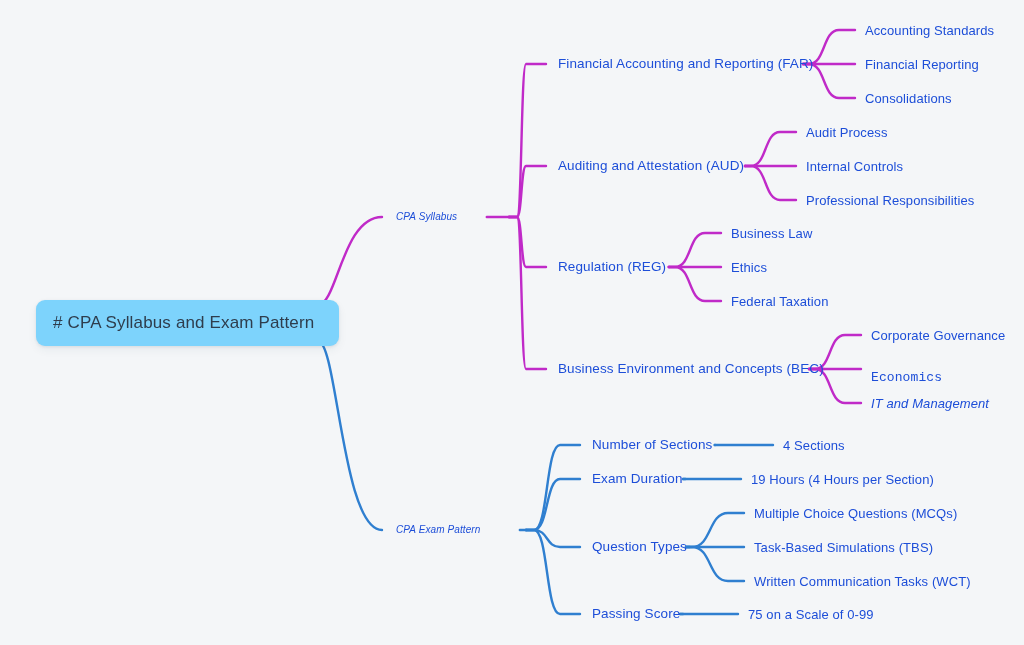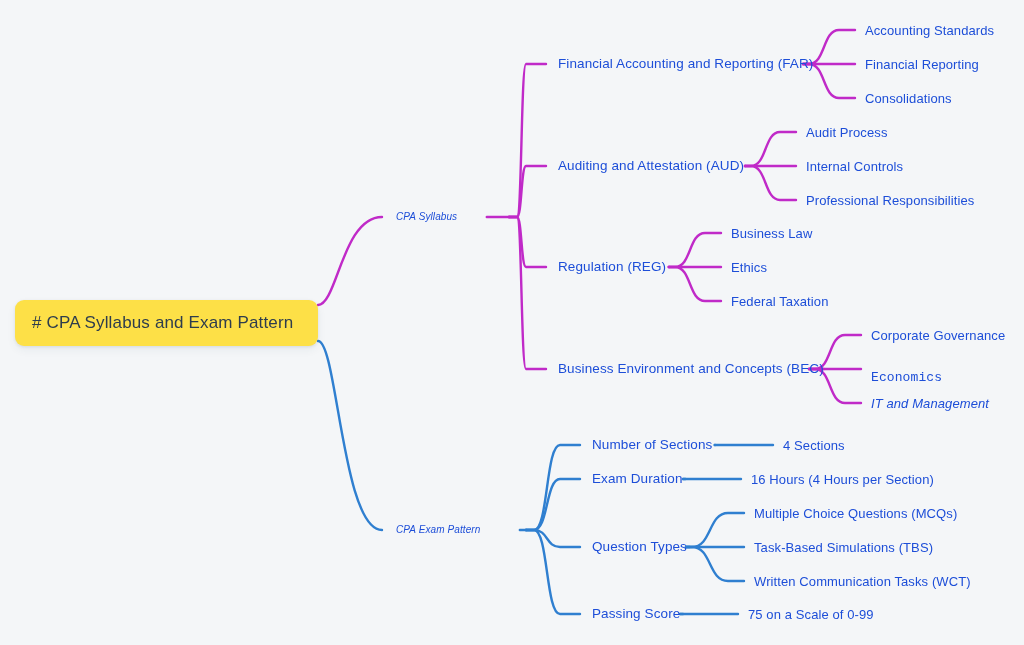--- a/index.html
+++ b/index.html
@@ -34,25 +34,25 @@
   }
   .node-label.lvl1 {
     font-size: 10px;
     font-style: italic;
   }
   .node-label.leaf {
     font-size: 13px;
   }
   #root-node {
     position: absolute;
-    left: 15px;
+    left: 36px;
     top: 300px;
     width: 303px;
     height: 46px;
-    background: #fde047;
+    background: #7dd3fc;
     border-radius: 9px;
     box-shadow: 0 1px 3px rgba(40,60,90,0.10), 0 4px 10px rgba(40,60,90,0.06);
     display: flex;
     align-items: center;
     box-sizing: border-box;
     padding-left: 17px;
   }
   #root-node .root-text {
     font-size: 17px;
     color: #2e3d4d;
@@ -124,21 +124,21 @@
       <div class="node-label leaf" style="left: 731px; top: 267px;"><span>Ethics</span></div>
       <div class="node-label leaf" style="left: 731px; top: 301px;"><span>Federal Taxation</span></div>
       <div class="node-label lvl2" style="left: 558px; top: 369px;"><span>Business Environment and Concepts (BEC)</span></div>
       <div class="node-label leaf" style="left: 871px; top: 335px;"><span>Corporate Governance</span></div>
       <div class="node-label leaf" style="left: 871px; top: 377px; font-family: Liberation Mono, monospace;"><span>Economics</span></div>
       <div class="node-label leaf" style="left: 871px; top: 403px; font-style: italic;"><span>IT and Management</span></div>
       <div class="node-label lvl1" style="left: 396px; top: 530px;"><span>CPA Exam Pattern</span></div>
       <div class="node-label lvl2" style="left: 592px; top: 445px;"><span>Number of Sections</span></div>
       <div class="node-label leaf" style="left: 783px; top: 445px;"><span>4 Sections</span></div>
       <div class="node-label lvl2" style="left: 592px; top: 479px;"><span>Exam Duration</span></div>
-      <div class="node-label leaf" style="left: 751px; top: 479px;"><span>16 Hours (4 Hours per Section)</span></div>
+      <div class="node-label leaf" style="left: 751px; top: 479px;"><span>19 Hours (4 Hours per Section)</span></div>
       <div class="node-label lvl2" style="left: 592px; top: 547px;"><span>Question Types</span></div>
       <div class="node-label leaf" style="left: 754px; top: 513px;"><span>Multiple Choice Questions (MCQs)</span></div>
       <div class="node-label leaf" style="left: 754px; top: 547px;"><span>Task-Based Simulations (TBS)</span></div>
       <div class="node-label leaf" style="left: 754px; top: 581px;"><span>Written Communication Tasks (WCT)</span></div>
       <div class="node-label lvl2" style="left: 592px; top: 614px;"><span>Passing Score</span></div>
       <div class="node-label leaf" style="left: 748px; top: 614px; text-align: center;"><span>75 on a Scale of 0-99</span></div>
     </div>
 
 </div>
 

